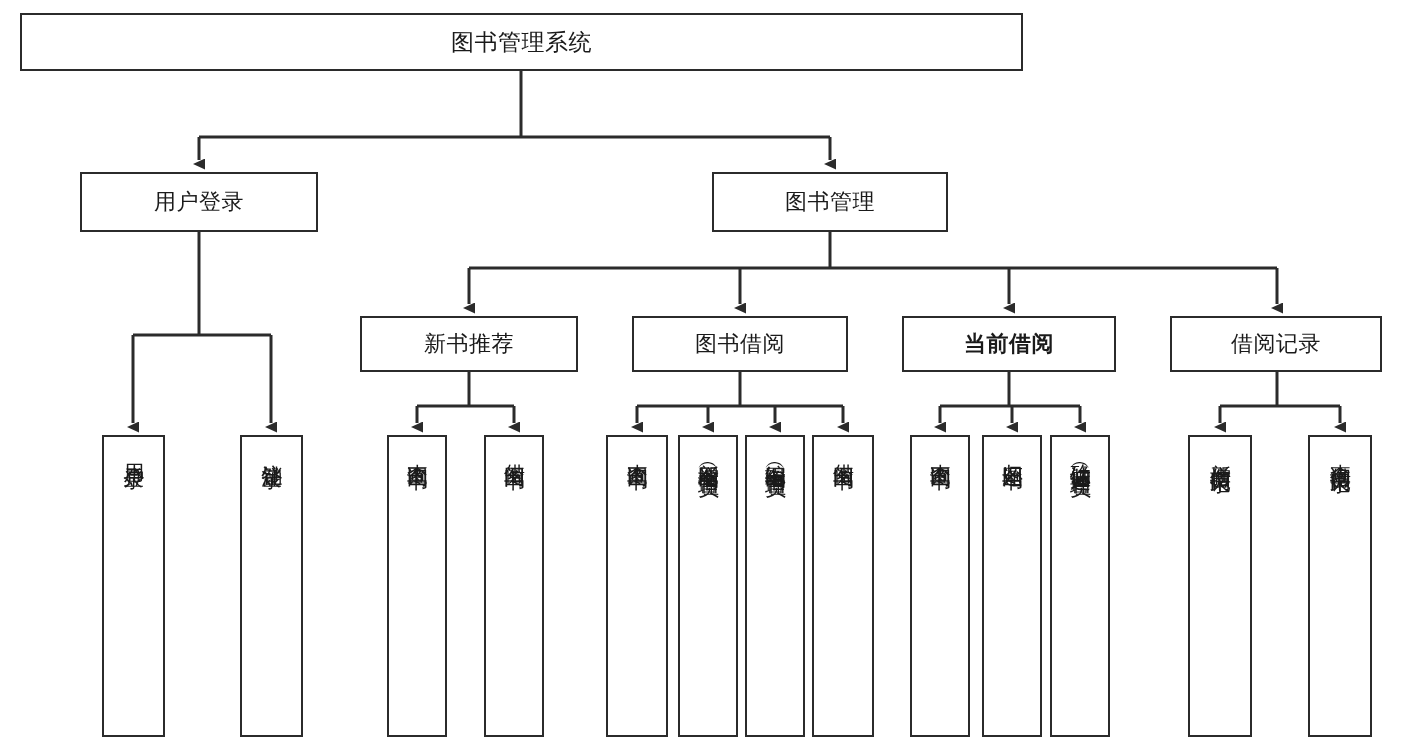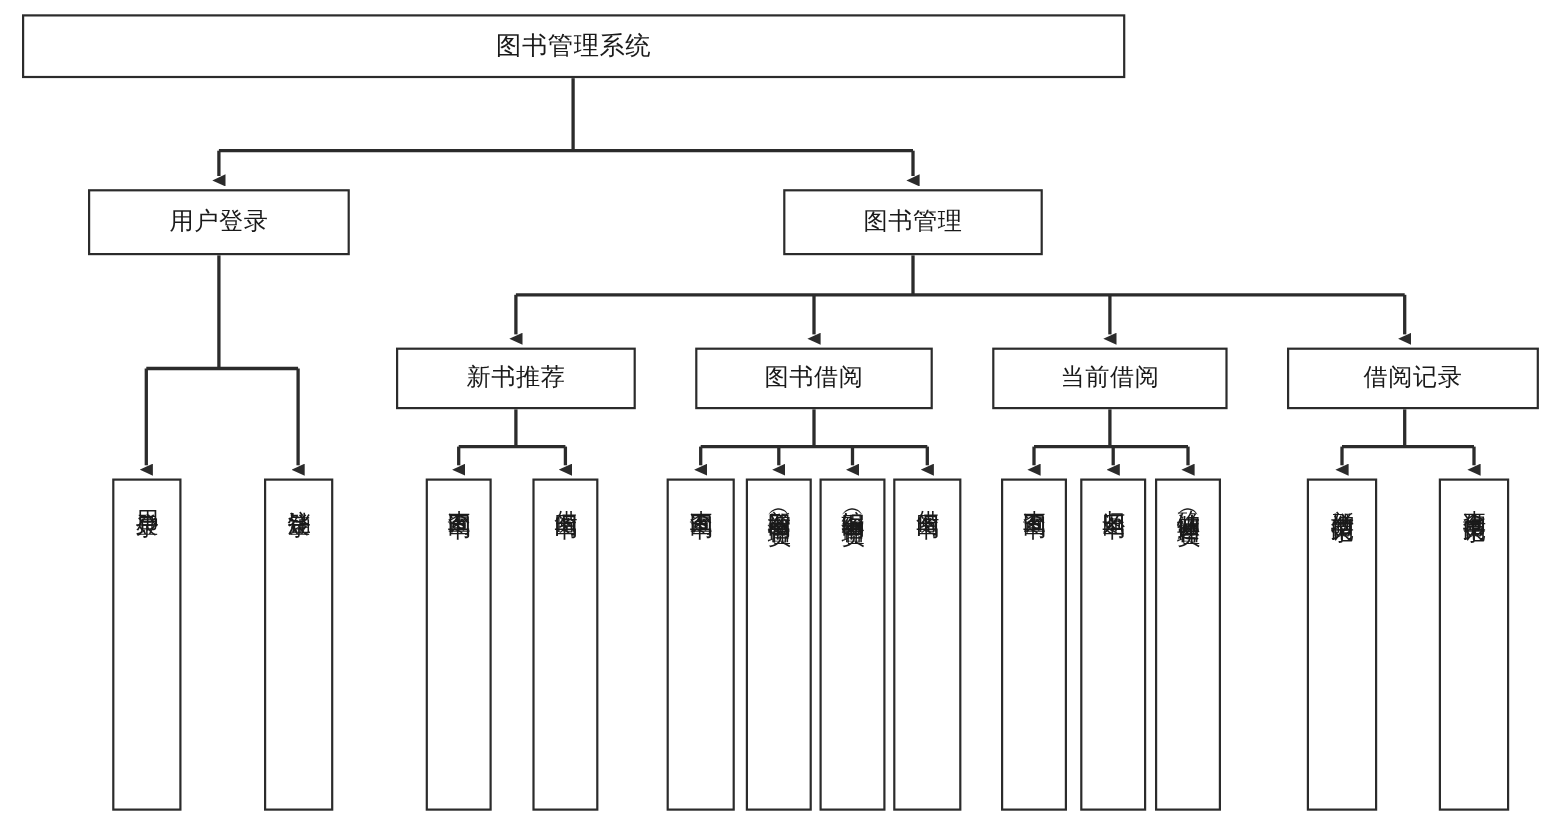--- a/index.html
+++ b/index.html
@@ -137,24 +137,24 @@
   <div class="node tier-3" style="left: 360px; top: 316px; width: 218px; height: 56px;">
     <span class="label">新书推荐</span>
   </div>
 
   <div class="node tier-2" style="left: 712px; top: 172px; width: 236px; height: 60px;">
     <span class="label">图书管理</span>
   </div>
   <div class="node tier-3" style="left: 632px; top: 316px; width: 216px; height: 56px;">
     <span class="label">图书借阅</span>
   </div>
-  <div class="node tier-3" style="left: 902px; top: 316px; width: 214px; height: 56px;">
+  <div class="node tier-3" style="left: 902px; top: 316px; width: 214px; height: 56px; font-weight: bold;">
     <span class="label">当前借阅</span>
   </div>
-  <div class="node tier-3" style="left: 1170px; top: 316px; width: 229px; height: 56px;">
+  <div class="node tier-3" style="left: 1170px; top: 316px; width: 212px; height: 56px;">
     <span class="label">借阅记录</span>
   </div>
 
   <div class="node leaf" style="left: 102px; top: 435px; width: 63px; height: 302px;">
     <span class="label">用户登录</span>
   </div>
   <div class="node leaf" style="left: 240px; top: 435px; width: 63px; height: 302px;">
     <span class="label">注销登录</span>
   </div>
   <div class="node leaf" style="left: 387px; top: 435px; width: 60px; height: 302px;">

